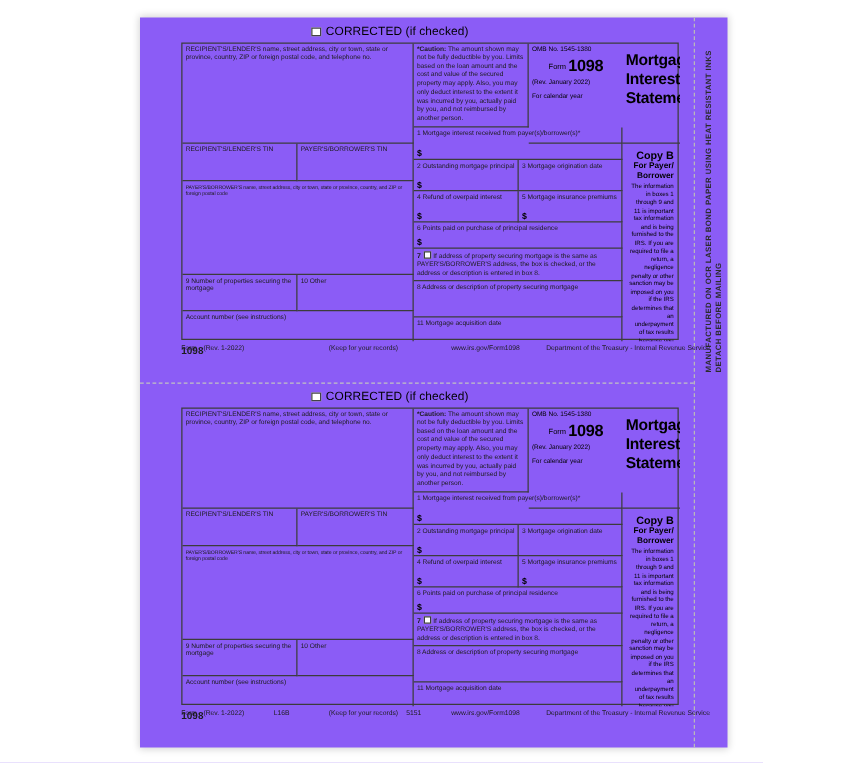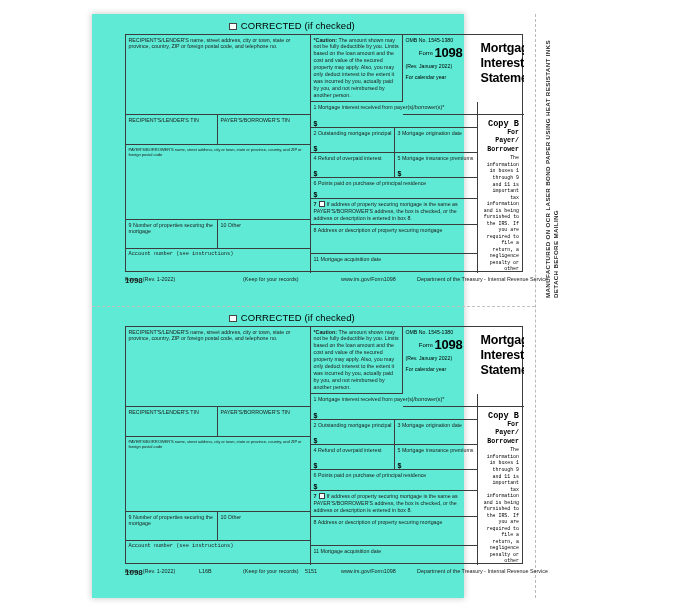--- a/index.html
+++ b/index.html
@@ -12,23 +12,23 @@
     overflow: hidden;
   }
   .canvas {
     position: relative;
     width: 680px; height: 610px;
     background: #ffffff;
   }
   
   .sheet {
     position: absolute;
-    left: 92px; top: 14px;
-    width: 372px; height: 584px;
-    background: #5eead4;
+    left: 112px; top: 14px;
+    width: 470px; height: 584px;
+    background: #8b5cf6;
     box-shadow: 0 0 6px 1px rgba(0,0,0,0.18);
   }
   
   .perf-v {
     position: absolute;
     left: 443px; top: 0px;
     width: 0; height: 584px;
     border-left: 1px dashed #b9b9b9;
   }
   
@@ -90,21 +90,21 @@
     border: 1px solid #3c3c3c;
   }
   .cell {
     position: absolute;
     border-right: 1px solid #3c3c3c;
     border-bottom: 1px solid #3c3c3c;
     padding: 1.5px 2px 0 2.5px;
     overflow: hidden;
   }
   .cell.nr { border-right: none; }
-  .cell.nb { border-bottom: none; font-family: Liberation Mono, monospace; }
+  .cell.nb { border-bottom: none; }
   .lbl {
     font-size: 5.3px;
     line-height: 1.32;
     color: #1c1c1c;
   }
   .lbl.tiny { font-size: 4.1px; letter-spacing: -0.05px; }
   .bx { font-weight: bold; font-size: 5.6px; }
   .dollar {
     position: absolute;
     left: 2.5px; bottom: 0.5px;

